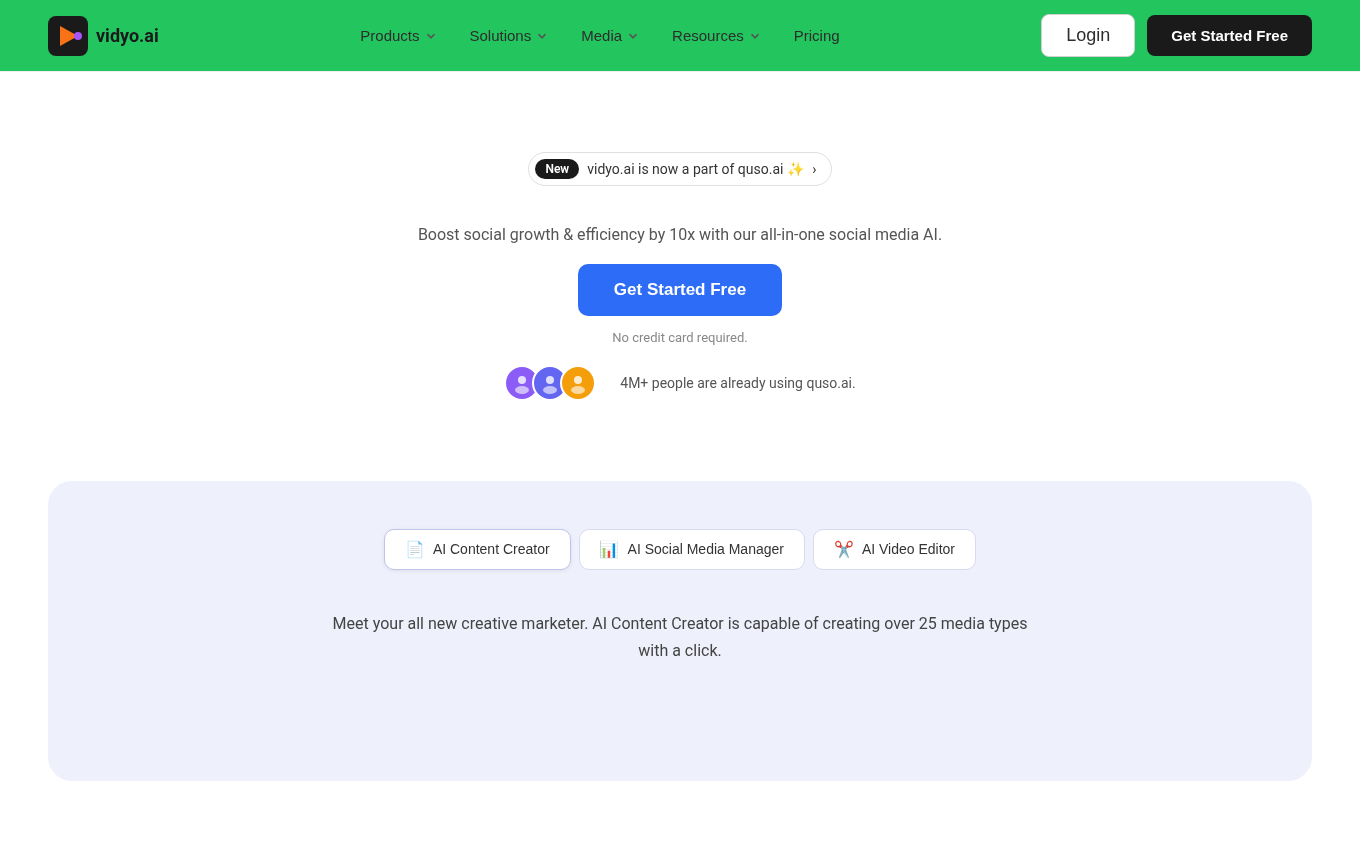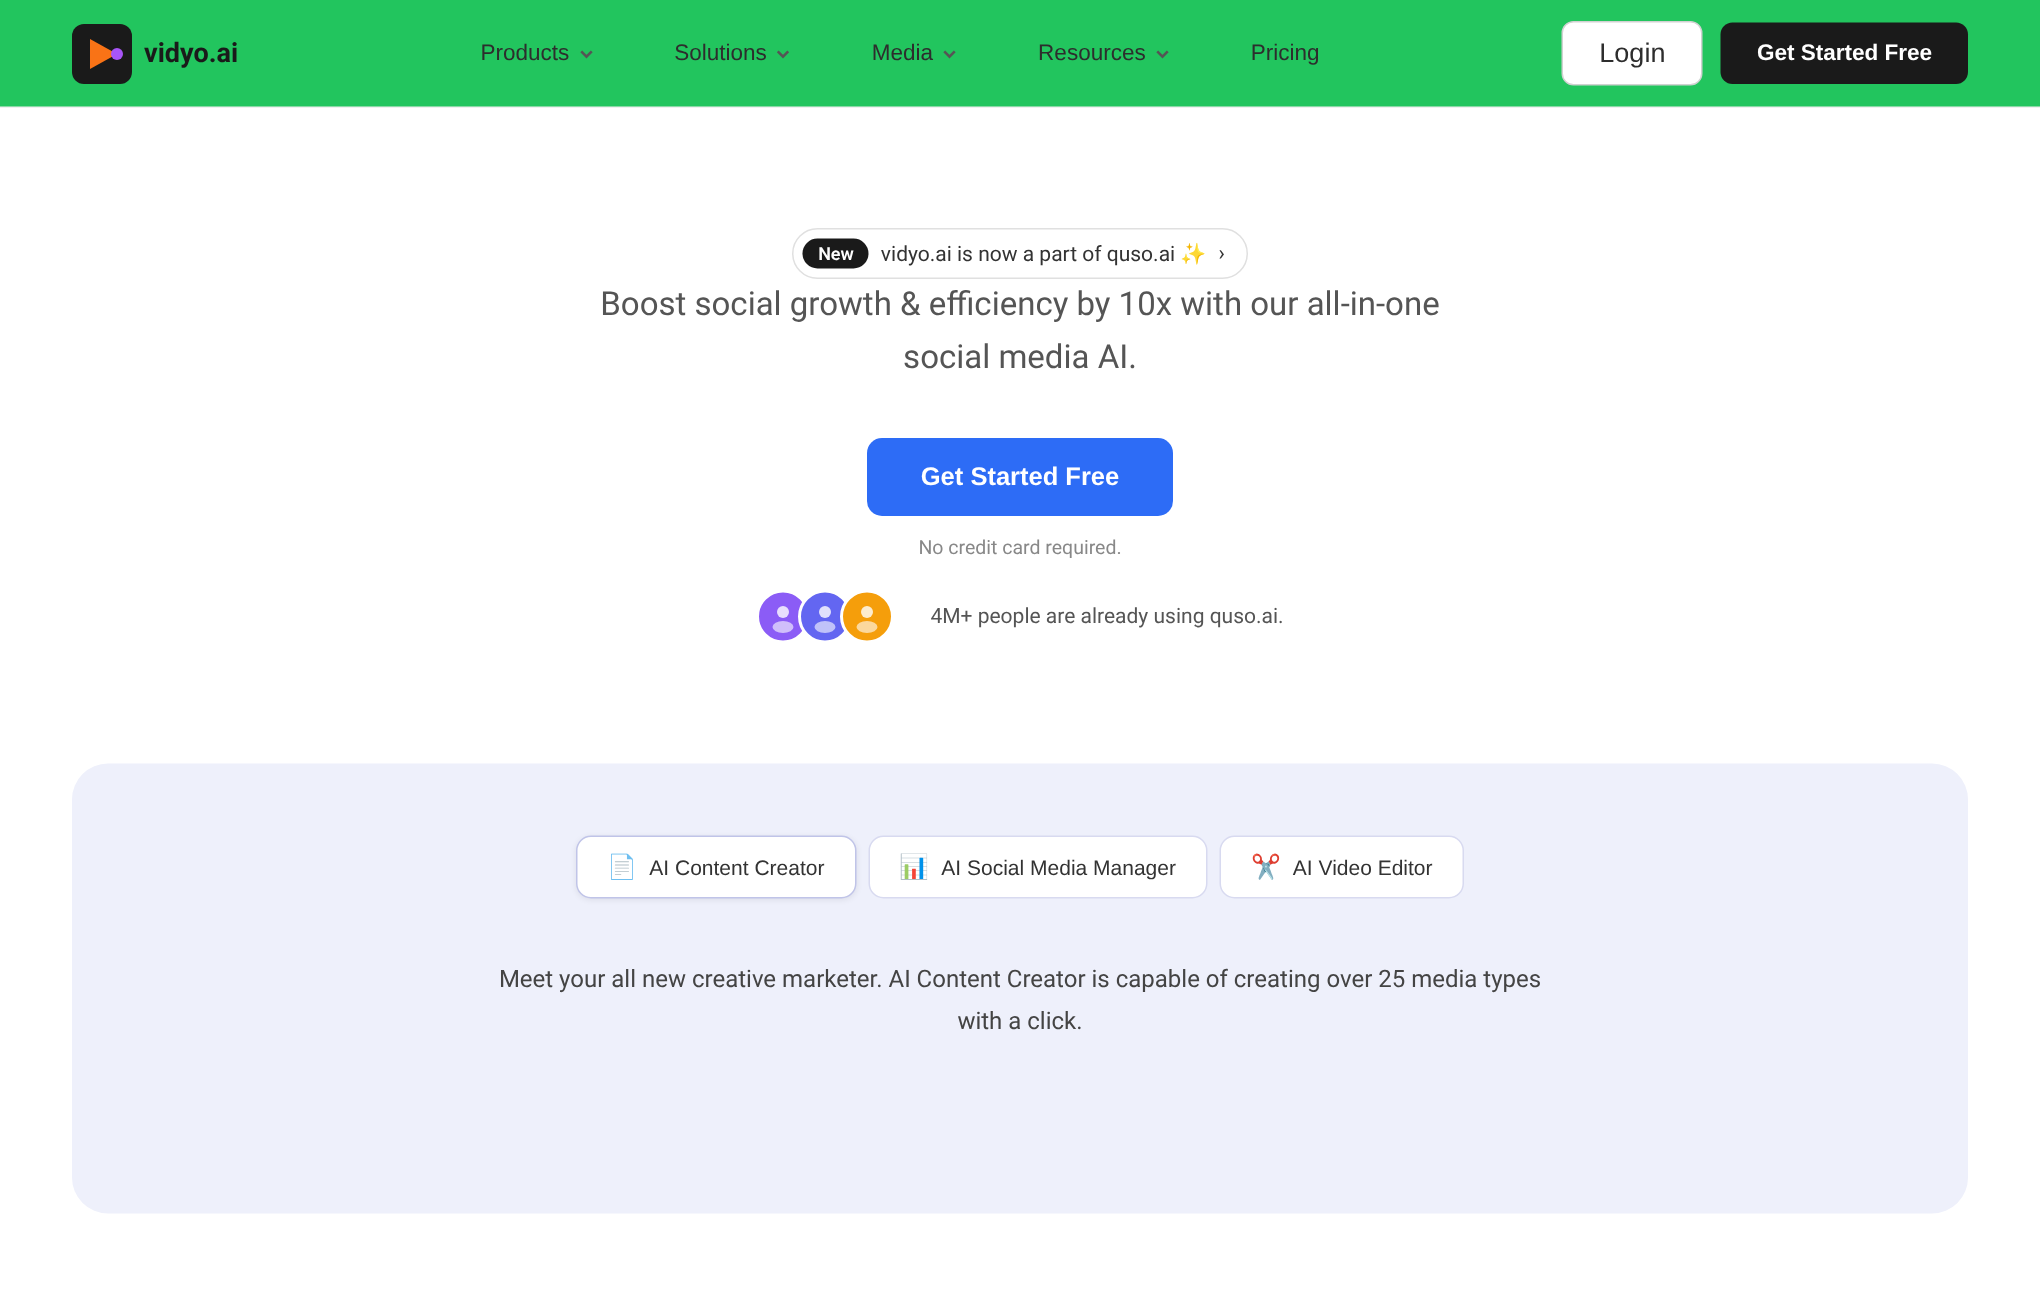--- a/index.html
+++ b/index.html
@@ -34,21 +34,21 @@
     }
 
     .logo-icon {
       width: 40px;
       height: 40px;
     }
 
     nav {
       display: flex;
       align-items: center;
-      gap: 20px;
+      gap: 0;
     }
 
     .nav-item {
       display: flex;
       align-items: center;
       gap: 4px;
       padding: 8px 16px;
       font-size: 15px;
       font-weight: 500;
       color: #2d2d2d;
@@ -106,20 +106,21 @@
 
     .announcement-bar {
       display: flex;
       align-items: center;
       gap: 8px;
       background: #fff;
       border: 1px solid #e0e0e0;
       border-radius: 100px;
       padding: 6px 14px 6px 6px;
       font-size: 14px;
+      margin-bottom: 36px;
       cursor: pointer;
     }
 
     .announcement-bar .badge {
       background: #1a1a1a;
       color: #fff;
       font-size: 12px;
       font-weight: 600;
       padding: 3px 10px;
       border-radius: 100px;
@@ -138,23 +139,23 @@
       font-size: 72px;
       font-weight: 800;
       line-height: 1.1;
       color: #1a1a1a;
       letter-spacing: -2px;
       margin-bottom: 24px;
       max-width: 820px;
     }
 
     .hero-subtitle {
-      font-size: 22px;
+      font-size: 16px;
       color: #555;
-      margin-bottom: 36px;
+      margin-bottom: 16px;
       max-width: 560px;
       line-height: 1.6;
     }
 
     .btn-hero {
       display: inline-block;
       padding: 16px 36px;
       background: #2d6cf6;
       color: #fff;
       font-size: 17px;

